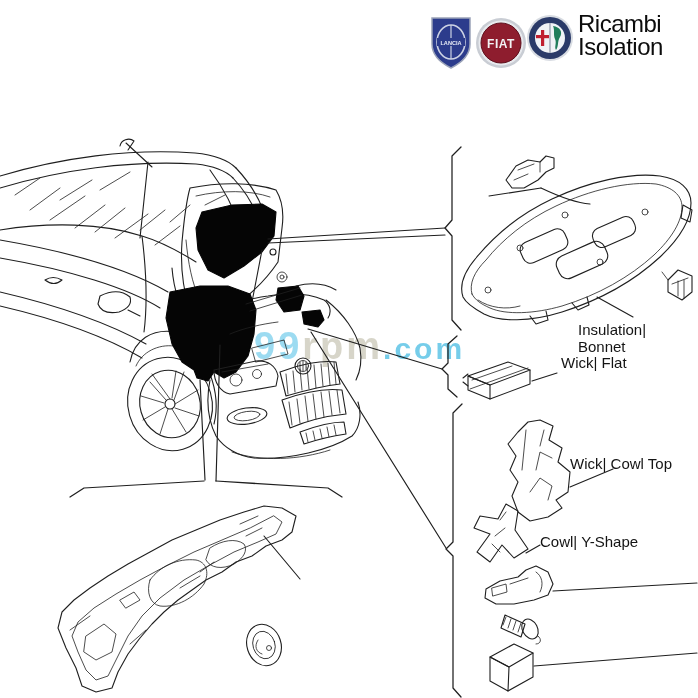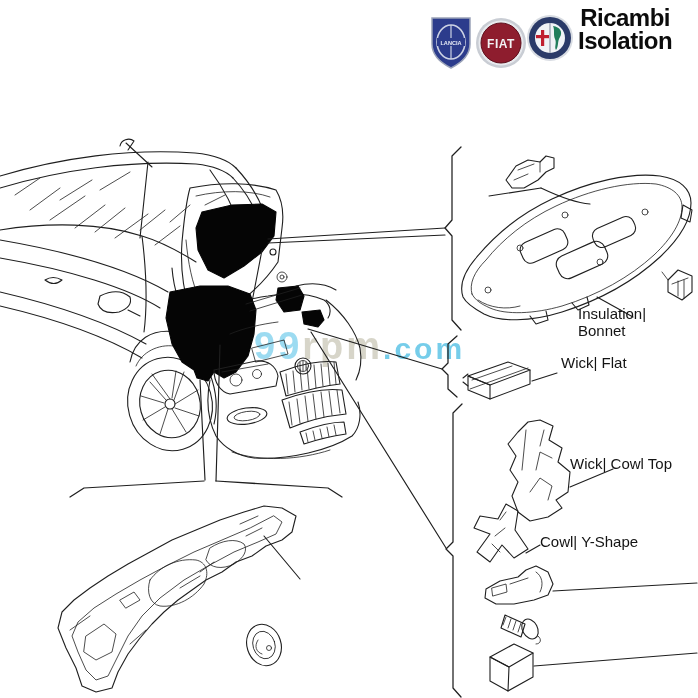--- a/index.html
+++ b/index.html
@@ -5,22 +5,22 @@
   html,body{margin:0;padding:0;background:#ffffff;}
   .stage{position:relative;width:698px;height:698px;background:#ffffff;overflow:hidden;
          font-family:"Liberation Sans",sans-serif;}
   .stage svg{position:absolute;left:0;top:0;}
   .lineart path,.lineart ellipse,.lineart circle,.lineart rect,.lineart line{
     fill:none;stroke:#1f1f1f;stroke-width:1.1;stroke-linecap:round;stroke-linejoin:round;}
   .lineart .blk{fill:#050505;stroke:#050505;}
   .lineart .thin{stroke-width:0.8;}
   .lineart .leader{stroke-width:1.15;}
   .lineart .bracket{stroke-width:1.25;}
-  .header-brand{position:absolute;left:578px;top:6px;font-weight:bold;font-size:24px;
-    line-height:23px;color:#0c0c0c;letter-spacing:-0.5px;text-align:center;}
+  .header-brand{position:absolute;left:578px;top:12px;font-weight:normal;font-size:24px;
+    line-height:23px;color:#0c0c0c;letter-spacing:-0.5px;}
   .lbl{position:absolute;font-size:15px;line-height:17px;color:#141414;white-space:nowrap;}
   .watermark{position:absolute;left:254px;top:327px;font-weight:bold;letter-spacing:3px;
     font-size:38px;line-height:38px;white-space:nowrap;}
   .wm-99{color:rgba(139,213,238,0.85);}
   .wm-rpm{color:rgba(213,211,198,0.95);}
   .wm-dot,.wm-com{color:rgba(106,201,232,0.92);font-size:30px;}
   .logo-text{font-family:"Liberation Sans",sans-serif;}
 </style>
 </head>
 <body>
@@ -244,21 +244,21 @@
       <rect x="108" y="23" width="13" height="3.2" fill="#c02030"></rect>
       <path d="M125,14 C132,15 135,20 132,25 C129,30 131,34 128,38 C126,35 129,31 127,27 C125,23 127,18 125,14 z" fill="#1f7d5a"></path>
     </g>
   </svg>
 
   <div class="header-brand">
     <div>Ricambi</div>
     <div>Isolation</div>
   </div>
 
-  <div class="lbl" style="left:578px;top:305px">
+  <div class="lbl" style="left:578px;top:321px">
     <div>Insulation|</div>
     <div>Bonnet</div>
   </div>
   <div class="lbl" style="left:561px;top:354px">Wick| Flat</div>
   <div class="lbl" style="left:570px;top:455px">Wick| Cowl Top</div>
   <div class="lbl" style="left:540px;top:533px">Cowl| Y-Shape</div>
 
 </div>
 
 </body></html>

